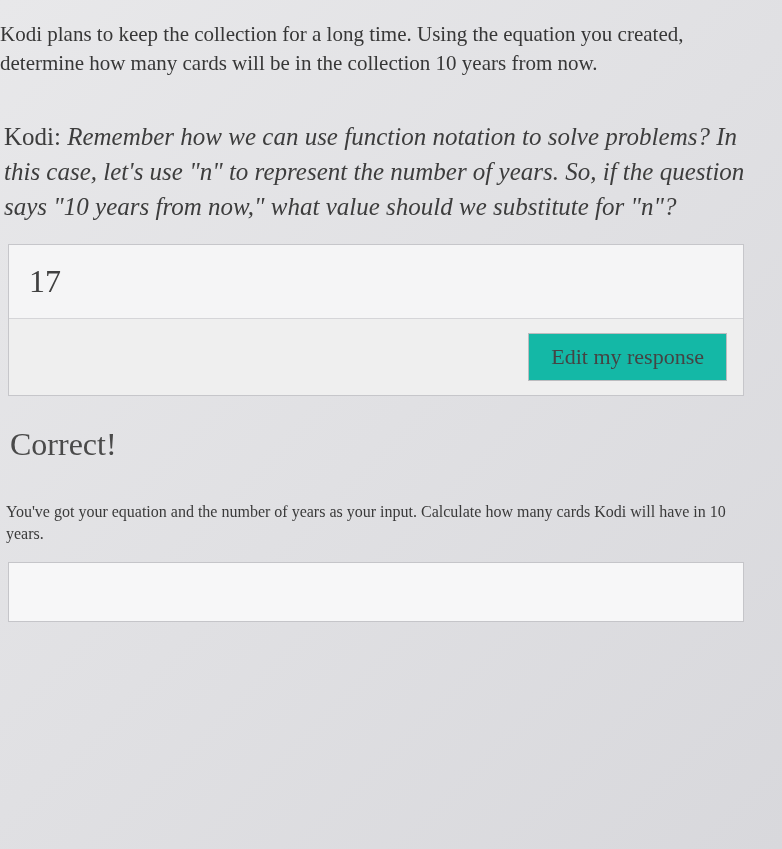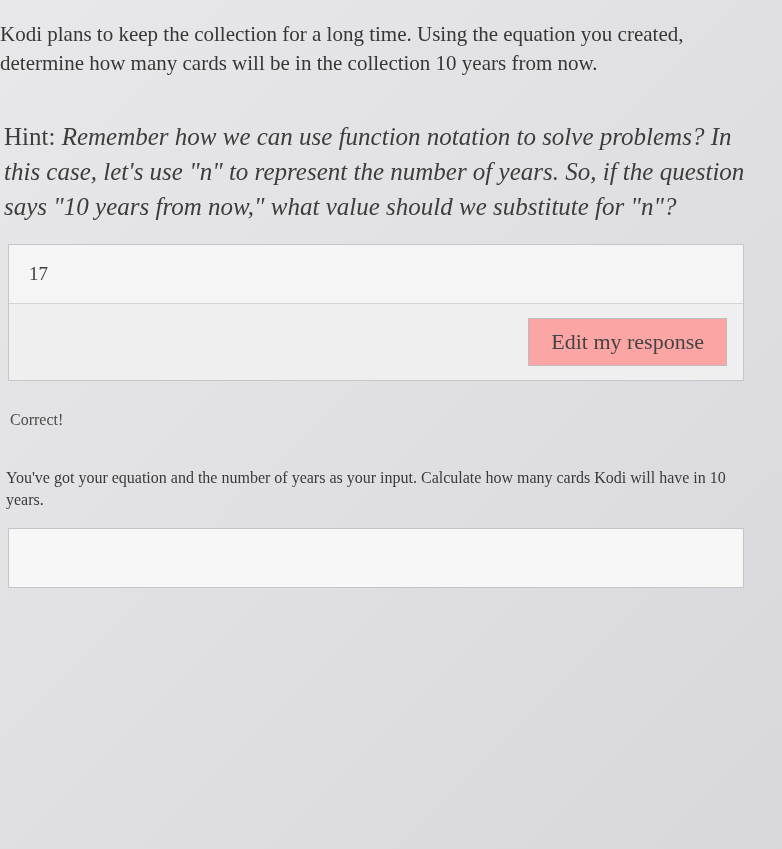--- a/index.html
+++ b/index.html
@@ -34,42 +34,42 @@
       font-style: normal;
       font-weight: normal;
     }
     .response-box {
       background: #f5f5f6;
       border: 1px solid #c6c6ca;
       margin: 10px 8px 30px 8px;
     }
     .response-value {
       padding: 18px 20px;
-      font-size: 19px;
+      font-size: 32px;
       color: #404040;
       border-bottom: 1px solid #d5d5d8;
       font-family: Georgia, serif;
     }
     .response-actions {
       padding: 14px 16px;
       display: flex;
       justify-content: flex-end;
       background: #efefef;
     }
     .edit-button {
-      background: #fca5a5;
+      background: #14b8a6;
       border: 1px solid #bcbcbf;
       padding: 10px 22px;
       font-size: 22px;
       color: #444;
       cursor: pointer;
       font-family: Georgia, serif;
     }
     .feedback {
-      font-size: 16px;
+      font-size: 32px;
       color: #4a4a4a;
       margin: 30px 10px 38px 10px;
     }
     .followup-text {
       font-size: 16px;
       line-height: 1.4;
       color: #3a3a3a;
       padding-left: 6px;
       margin-bottom: 16px;
     }
@@ -91,21 +91,21 @@
       color: #333;
       font-family: Georgia, serif;
     }
   </style>
 </head>
 <body>
 
 <div class="question-text">Kodi plans to keep the collection for a long time. Using the equation you created, determine how many cards will be in the collection 10 years from now.</div>
 
 <div class="hint-text">
-  <span class="hint-label">Hint:</span>
+  <span class="hint-label">Kodi:</span>
   <span>Remember how we can use function notation to solve problems? In this case, let's use "n" to represent the number of years. So, if the question says "10 years from now," what value should we substitute for "n"?</span>
 </div>
 
 <div class="response-box">
   <div class="response-value">17</div>
   <div class="response-actions">
     <button class="edit-button">Edit my response</button>
   </div>
 </div>
 

